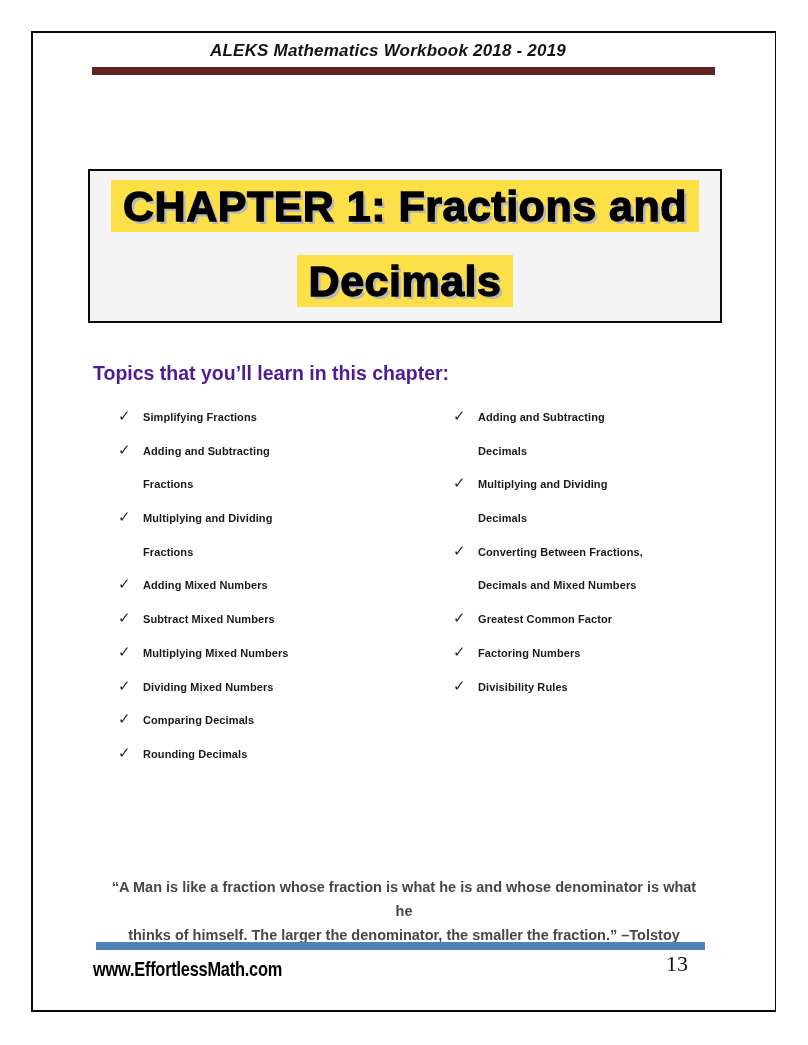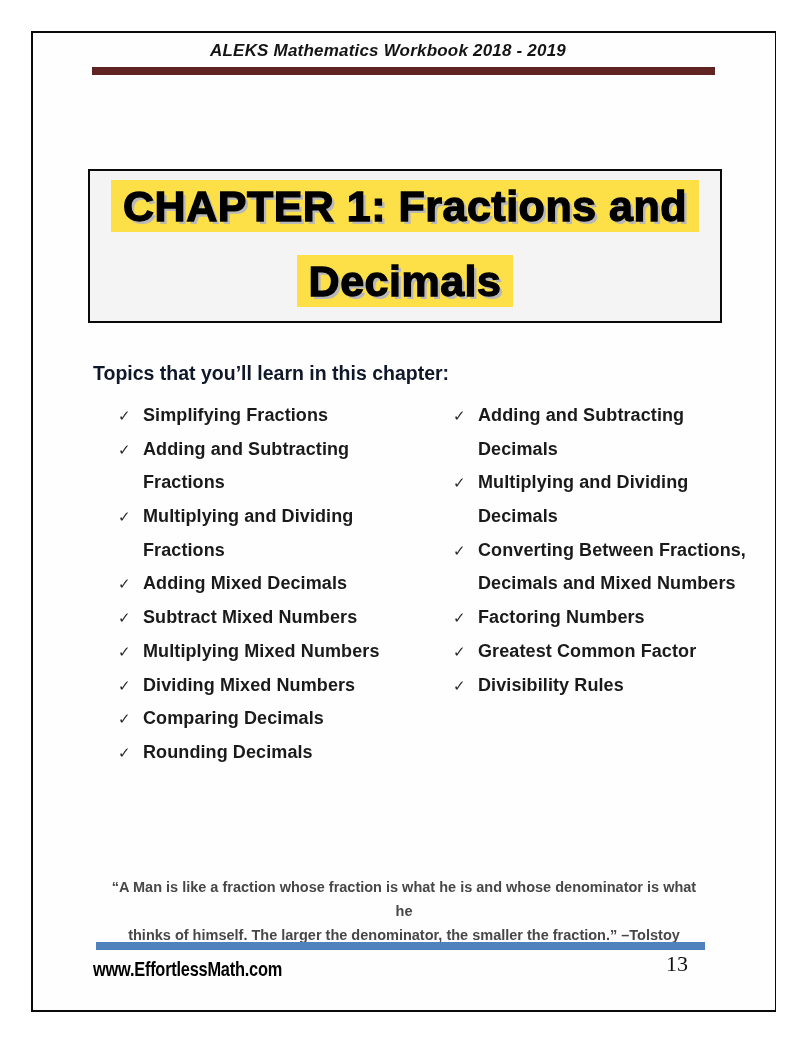--- a/index.html
+++ b/index.html
@@ -63,42 +63,42 @@
     letter-spacing: 0.5px;
     color: #000000;
     -webkit-text-stroke: 1.3px #000000;
     text-shadow: 3px 3px 0 var(--title-shadow, #b8b8b8);
   }
   .topics-heading {
     position: absolute;
     left: 93px; top: 362px;
     font-size: 19.5px;
     font-weight: bold;
-    color: #0f172a;
+    color: #4c1d95;
   }
   .topics-col {
     position: absolute;
     top: 399px;
     width: 335px;
   }
   .topics-col.left  { left: 118px; }
   .topics-col.right { left: 453px; }
   .topic-line {
     height: 33.7px;
     line-height: 33.7px;
     white-space: nowrap;
   }
   .check {
     display: inline-block;
     width: 25px;
     font-size: 15px;
     color: #2a2a2a;
   }
   .topic-text {
-    font-size: 18px;
+    font-size: 11px;
     font-weight: bold;
     letter-spacing: 0.1px;
     color: #1a1a1a;
   }
   .quote {
     position: absolute;
     left: 108px; top: 875px;
     width: 592px;
     text-align: center;
     font-size: 14.5px;
@@ -151,37 +151,37 @@
   </div>
 
   <div class="topics-heading">Topics that you’ll learn in this chapter:</div>
 
   <div class="topics-col left" id="topics-left">
       <div class="topic-line"><span class="check">✓</span><span class="topic-text">Simplifying Fractions</span></div>
       <div class="topic-line"><span class="check">✓</span><span class="topic-text">Adding and Subtracting</span></div>
       <div class="topic-line"><span class="check"></span><span class="topic-text">Fractions</span></div>
       <div class="topic-line"><span class="check">✓</span><span class="topic-text">Multiplying and Dividing</span></div>
       <div class="topic-line"><span class="check"></span><span class="topic-text">Fractions</span></div>
-      <div class="topic-line"><span class="check">✓</span><span class="topic-text">Adding Mixed Decimals</span></div>
+      <div class="topic-line"><span class="check">✓</span><span class="topic-text">Adding Mixed Numbers</span></div>
       <div class="topic-line"><span class="check">✓</span><span class="topic-text">Subtract Mixed Numbers</span></div>
       <div class="topic-line"><span class="check">✓</span><span class="topic-text">Multiplying Mixed Numbers</span></div>
       <div class="topic-line"><span class="check">✓</span><span class="topic-text">Dividing Mixed Numbers</span></div>
       <div class="topic-line"><span class="check">✓</span><span class="topic-text">Comparing Decimals</span></div>
       <div class="topic-line"><span class="check">✓</span><span class="topic-text">Rounding Decimals</span></div>
     </div>
 
   <div class="topics-col right" id="topics-right">
       <div class="topic-line"><span class="check">✓</span><span class="topic-text">Adding and Subtracting</span></div>
       <div class="topic-line"><span class="check"></span><span class="topic-text">Decimals</span></div>
       <div class="topic-line"><span class="check">✓</span><span class="topic-text">Multiplying and Dividing</span></div>
       <div class="topic-line"><span class="check"></span><span class="topic-text">Decimals</span></div>
       <div class="topic-line"><span class="check">✓</span><span class="topic-text">Converting Between Fractions,</span></div>
       <div class="topic-line"><span class="check"></span><span class="topic-text">Decimals and Mixed Numbers</span></div>
+      <div class="topic-line"><span class="check">✓</span><span class="topic-text">Greatest Common Factor</span></div>
       <div class="topic-line"><span class="check">✓</span><span class="topic-text">Factoring Numbers</span></div>
-      <div class="topic-line"><span class="check">✓</span><span class="topic-text">Greatest Common Factor</span></div>
       <div class="topic-line"><span class="check">✓</span><span class="topic-text">Divisibility Rules</span></div>
     </div>
 
   <div class="quote">
     <div>“A Man is like a fraction whose fraction is what he is and whose denominator is what he</div>
     <div>thinks of himself. The larger the denominator, the smaller the fraction.” –Tolstoy</div>
   </div>
 
   <div class="bottom-rule"></div>
 

